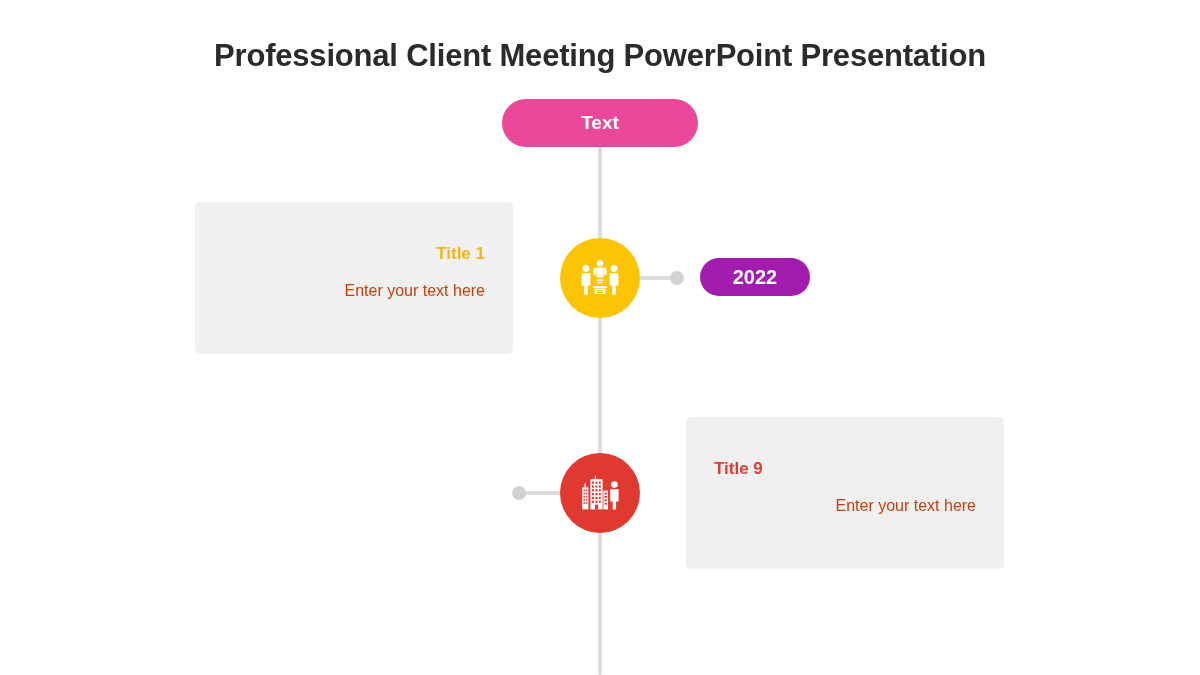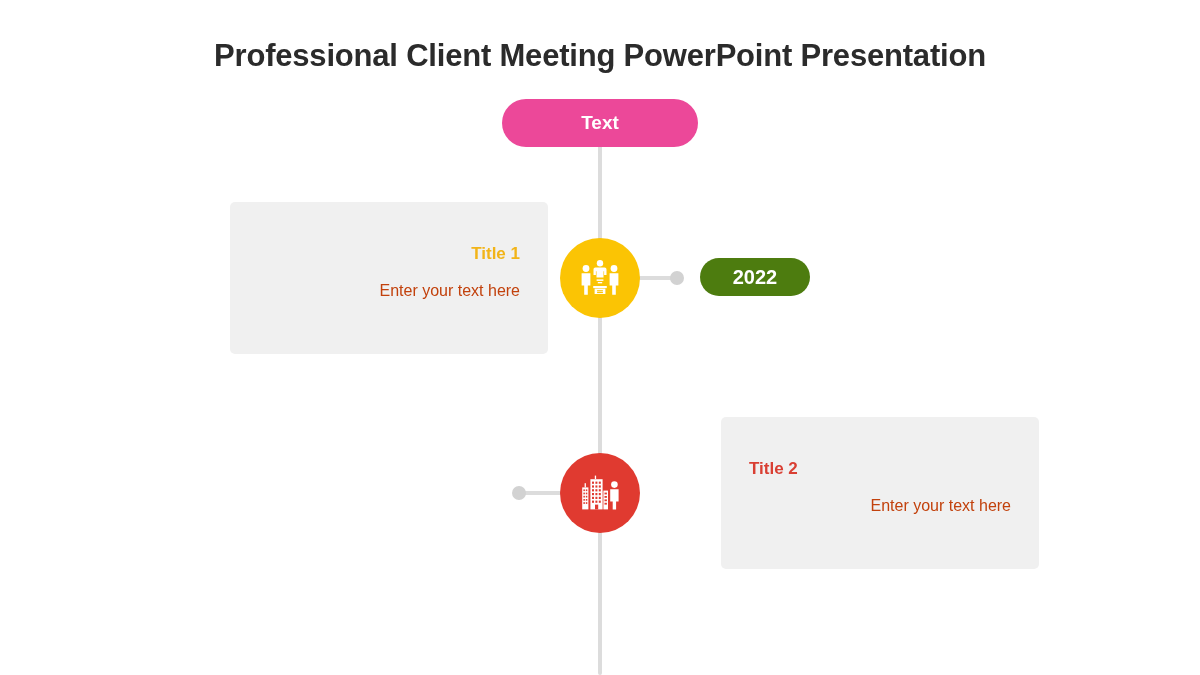--- a/index.html
+++ b/index.html
@@ -63,21 +63,20 @@
 
   
   .content-box {
     position: absolute;
     background: #f0f0f0;
     border-radius: 5px;
     box-sizing: border-box;
     padding: 28px 28px;
     display: flex;
     flex-direction: column;
-    margin-left: 35px;
   }
   .box-1 {
     left: 195px;
     top: 202px;
     width: 318px;
     height: 152px;
     align-items: flex-end;
     text-align: right;
   }
   .box-2 {
@@ -152,21 +151,21 @@
     justify-content: center;
     color: #ffffff;
     font-size: 20px;
     font-weight: bold;
     z-index: 4;
   }
   .pill-2022 {
     left: 700px;
     top: 258px;
     width: 110px;
-    background: #4d7c0f;
+    background: #a21caf;
   }
   .pill-2023 {
     left: 392px;
     top: 474px;
     width: 108px;
     background: #e03a30;
   }
 </style>
 </head>
 <body>
@@ -277,17 +276,17 @@
           </g>
 
           <circle cx="37.4" cy="14.6" r="3.3"></circle>
           <path d="M33.2 19.2h8.4v12.2h-2.5v8.2h-3.4v-8.2h-2.5z"></path>
         </g>
       </svg>
     </span>
   </div>
 
   <div class="content-box box-2">
-    <div class="box-title red">Title 2</div>
+    <div class="box-title red">Title 9</div>
     <div class="box-body">Enter your text here</div>
   </div>
 
 </div>
 
 </body></html>

